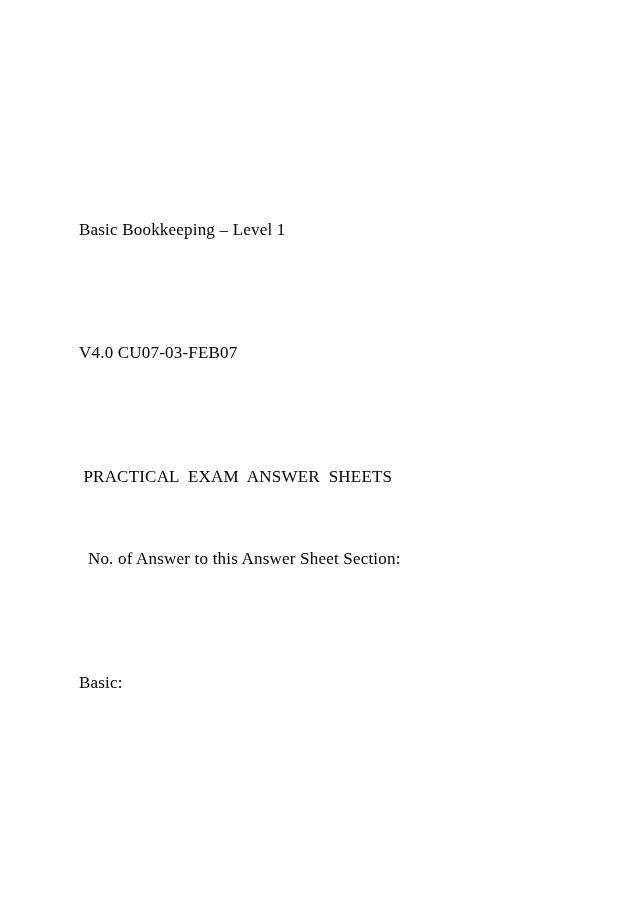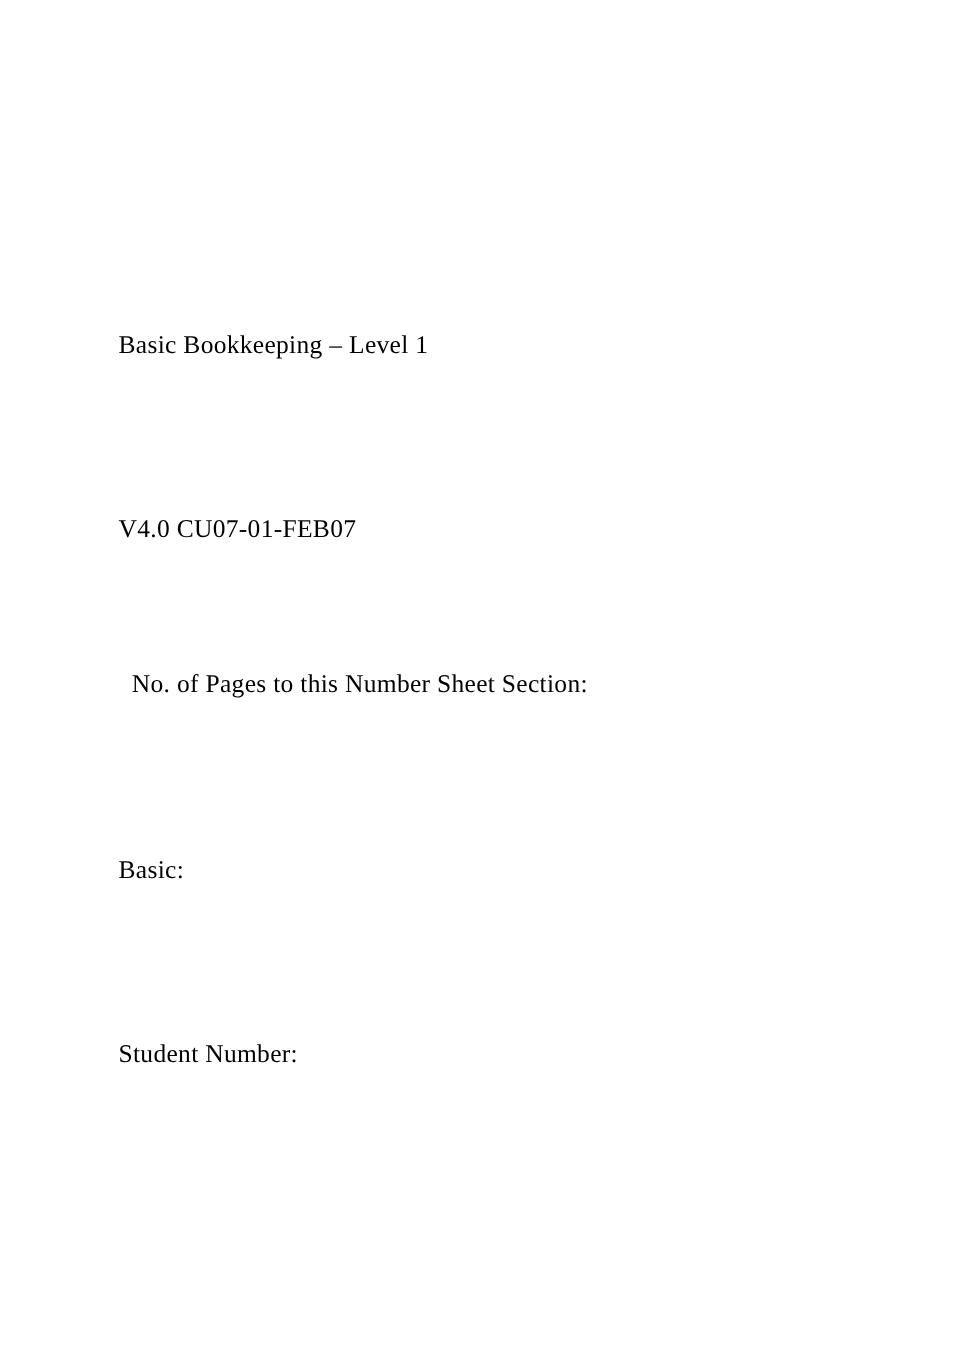--- a/index.html
+++ b/index.html
@@ -34,28 +34,28 @@
 </style>
 </head>
 <body>
 
 <div class="page">
   <div class="content">
 
     <div class="line">Basic Bookkeeping – Level 1</div>
 
 
-    <div class="line gap-1">V4.0 CU07-01-FEB07</div>
+    <div class="line gap-1">V4.0 CU07-03-FEB07</div>
 
+    <div class="line gap-2"> PRACTICAL  EXAM  ANSWER  SHEETS</div>
 
-    <div class="line">  No. of Pages to this Number Sheet Section:</div>
+    <div class="line">  No. of Answer to this Answer Sheet Section:</div>
 
     <div class="line gap-2">Basic:</div>
 
-    <div class="line gap-2">Student Number:</div>
 
     
 
     
 
     
 
     
 
     

